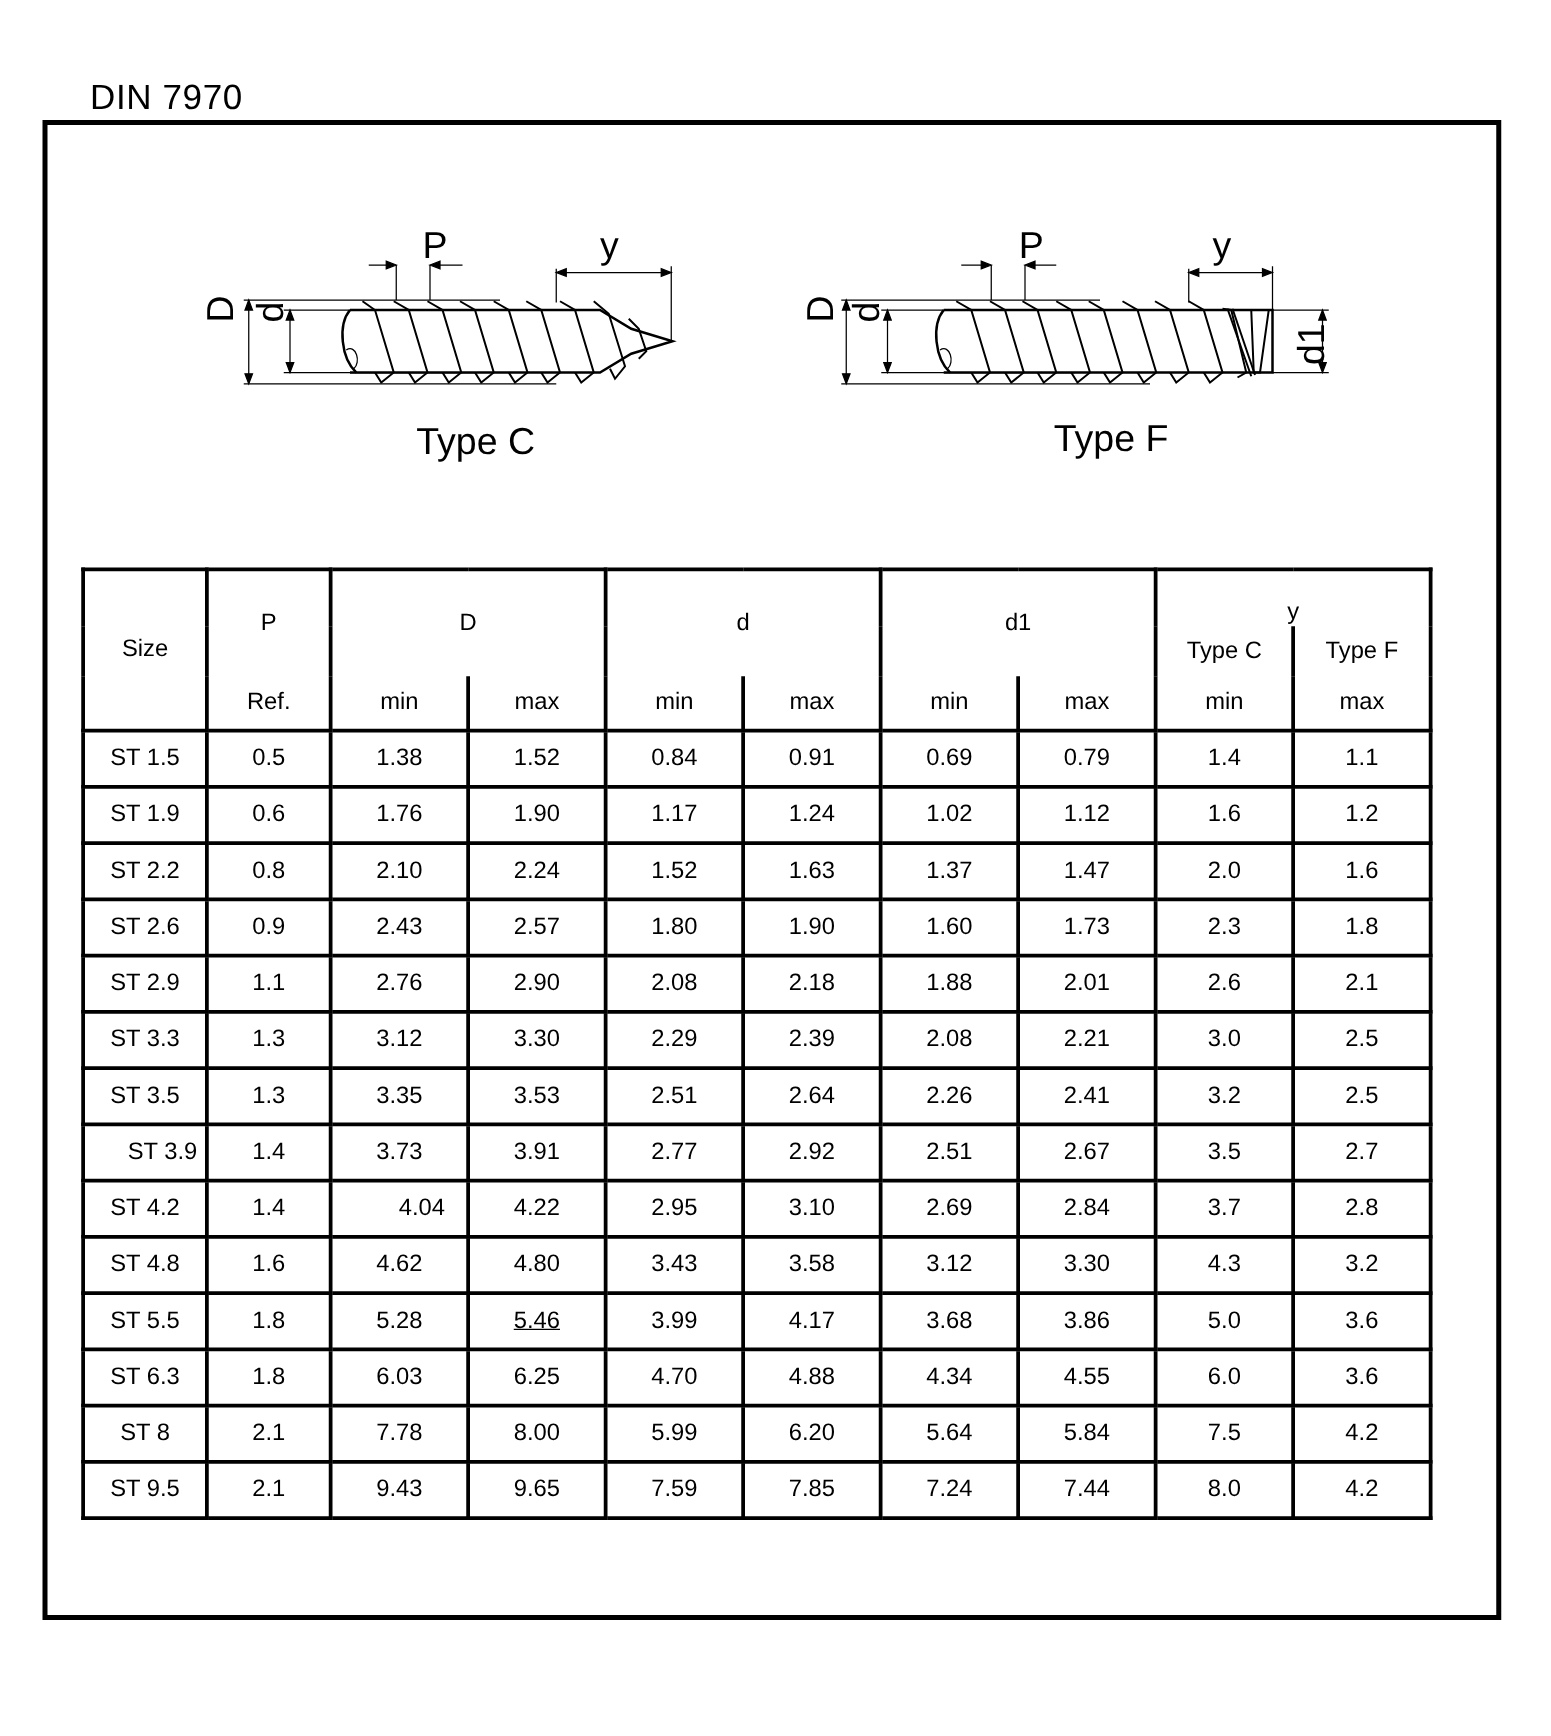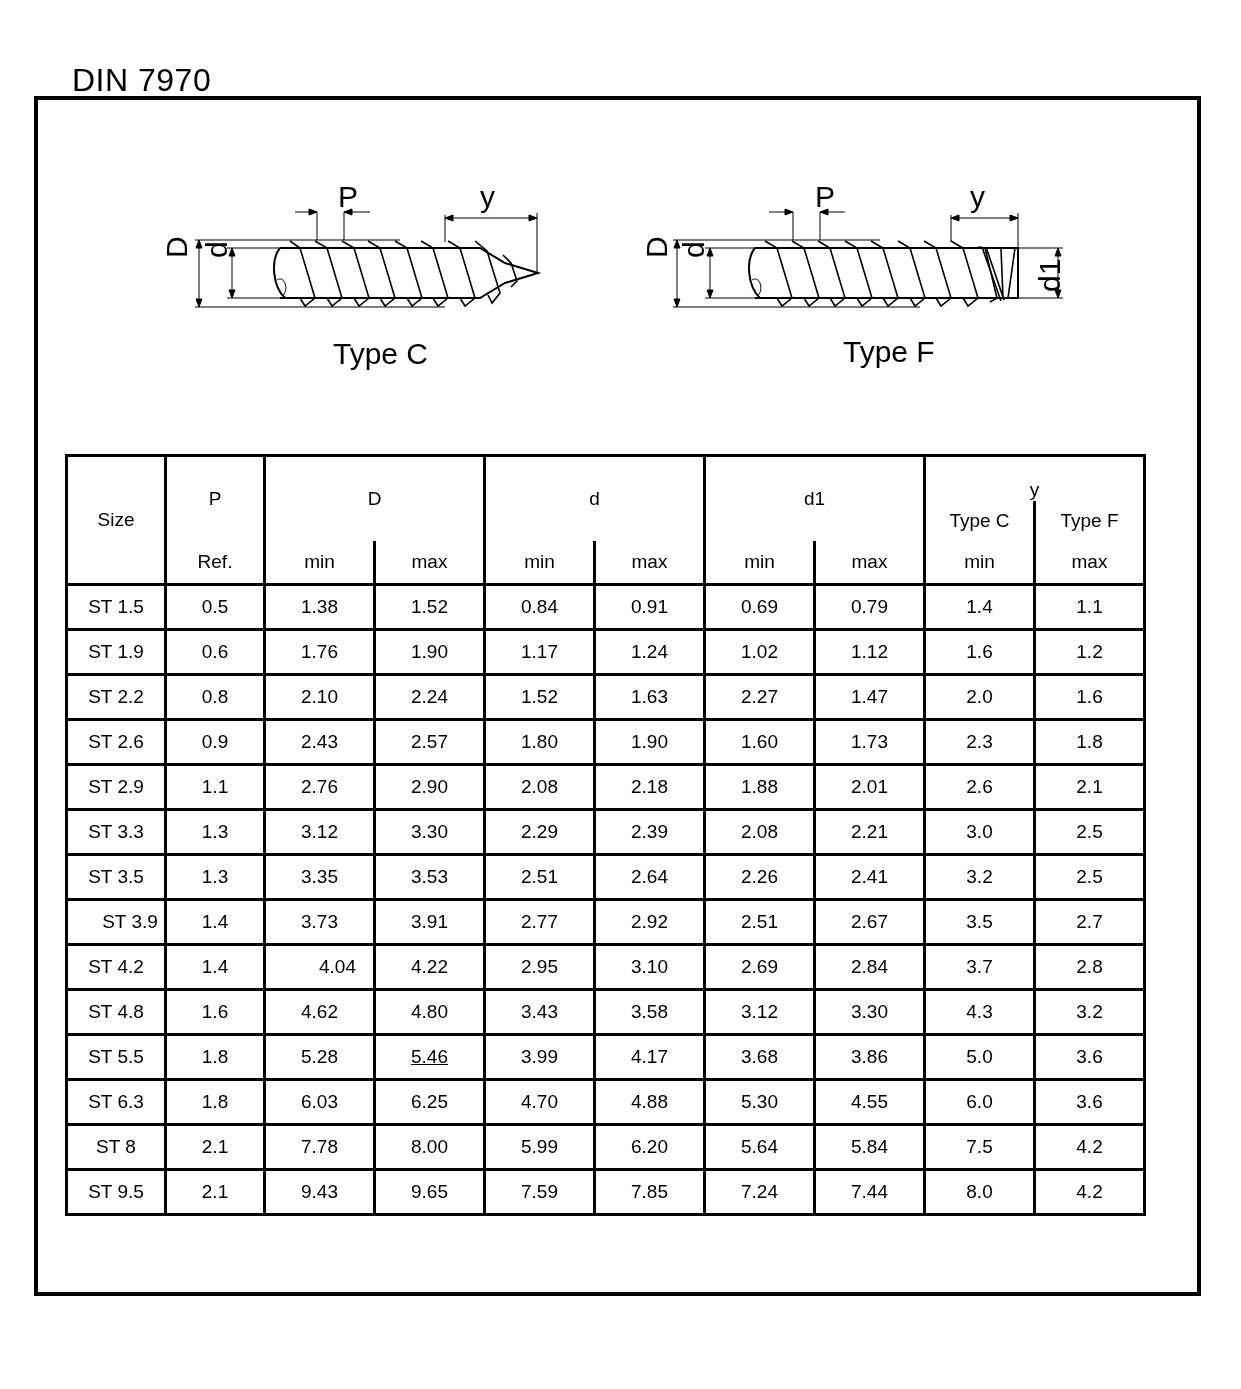--- a/index.html
+++ b/index.html
@@ -1,17 +1,17 @@
 <!DOCTYPE html>
 <html><head>
   <meta charset="utf-8">
   <style>
     html, body { margin: 0; padding: 0; background: #ffffff; }
     body { width: 1241px; height: 1389px; position: relative; font-family: "Liberation Sans", sans-serif; color: #000; }
-    .doc-title { position: absolute; left: 72px; top: 62px; font-size: 32px; letter-spacing: 0.5px; }
+    .doc-title { position: absolute; left: 72px; top: 62px; font-size: 28px; letter-spacing: 0.5px; }
     .frame { position: absolute; left: 34px; top: 96px; width: 1167px; height: 1200px; border: 4px solid #000; box-sizing: border-box; }
     .diagram { position: absolute; }
     .diagram svg { display: block; }
     .diag-c { left: 155px; top: 175px; }
     .diag-f { left: 635px; top: 175px; }
     .diag-label { position: absolute; font-size: 30px; }
     table.spec { position: absolute; left: 65px; top: 454px; border-collapse: collapse; font-size: 19px; }
     table.spec td { border: 3px solid #000; text-align: center; padding: 0; height: 42px; }
     .col-size { width: 99px; } .col-p { width: 99px; } .col-v { width: 110px; }
   </style>
@@ -202,21 +202,21 @@
         <td style="height: 42px;">1.6</td>
         <td style="height: 42px;">1.2</td>
       </tr>
       <tr>
         <td style="height: 42px;">ST 2.2</td>
         <td style="height: 42px;">0.8</td>
         <td style="height: 42px;">2.10</td>
         <td style="height: 42px;">2.24</td>
         <td style="height: 42px;">1.52</td>
         <td style="height: 42px;">1.63</td>
-        <td style="height: 42px;">2.27</td>
+        <td style="height: 42px;">1.37</td>
         <td style="height: 42px;">1.47</td>
         <td style="height: 42px; margin-top: 48px;">2.0</td>
         <td style="height: 42px;">1.6</td>
       </tr>
       <tr>
         <td style="height: 42px;">ST 2.6</td>
         <td style="height: 42px;">0.9</td>
         <td style="height: 42px;">2.43</td>
         <td style="height: 42px;">2.57</td>
         <td style="height: 42px;">1.80</td>
@@ -310,21 +310,21 @@
         <td style="height: 42px;">5.0</td>
         <td style="height: 42px;">3.6</td>
       </tr>
       <tr>
         <td style="height: 42px;">ST 6.3</td>
         <td style="height: 42px;">1.8</td>
         <td style="height: 42px;">6.03</td>
         <td style="height: 42px;">6.25</td>
         <td style="height: 42px;">4.70</td>
         <td style="height: 42px;">4.88</td>
-        <td style="height: 42px;">5.30</td>
+        <td style="height: 42px;">4.34</td>
         <td style="height: 42px;">4.55</td>
         <td style="height: 42px;">6.0</td>
         <td style="height: 42px;">3.6</td>
       </tr>
       <tr>
         <td style="height: 42px;">ST 8</td>
         <td style="height: 42px;">2.1</td>
         <td style="height: 42px;">7.78</td>
         <td style="height: 42px;">8.00</td>
         <td style="height: 42px;">5.99</td>

